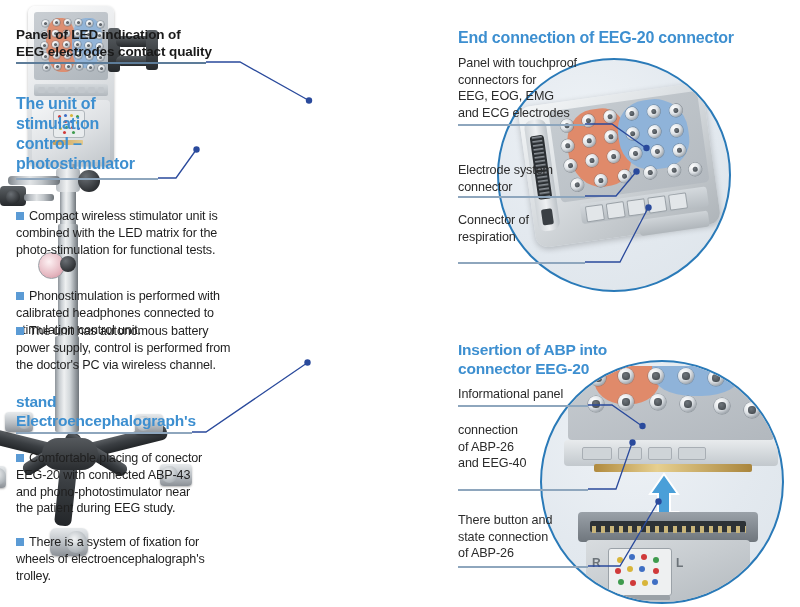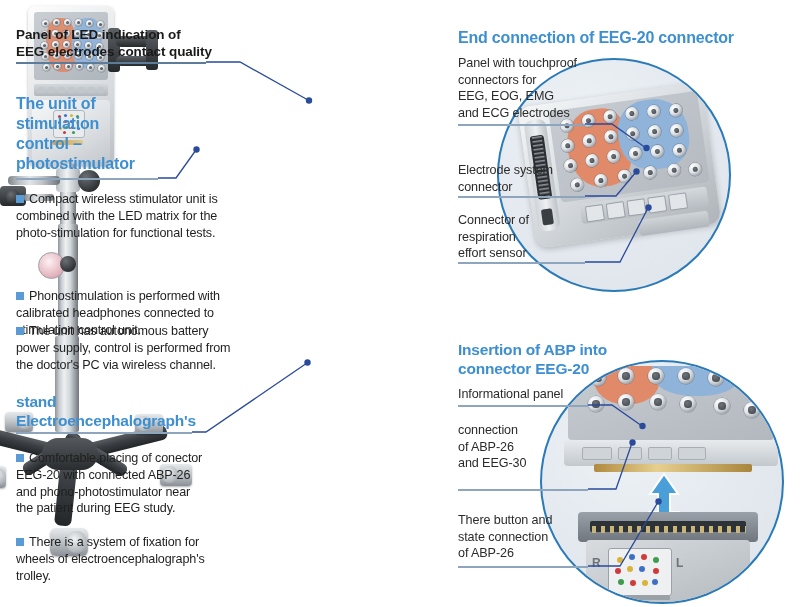--- a/index.html
+++ b/index.html
@@ -311,40 +311,40 @@
 <div class="abs rule-dark" style="left:16px;top:62px;width:190px;"></div>
 
 <div class="abs" style="left:16px;top:94px;width:160px;">
   <div class="head-blue">The unit of</div>
   <div class="head-blue">stimulation</div>
   <div class="head-blue">control –</div>
   <div class="head-blue">photostimulator</div>
 </div>
 <div class="abs rule" style="left:16px;top:178px;width:142px;"></div>
 
-<div class="abs body-txt" style="left:16px;top:191px;width:218px;">
+<div class="abs body-txt" style="left:16px;top:208px;width:218px;">
   <span class="bullet-sq"></span><span>Compact wireless stimulator unit is combined with the LED matrix for the photo-stimulation for functional tests.</span>
 </div>
 
 <div class="abs body-txt" style="left:16px;top:288px;width:218px;">
   <span class="bullet-sq"></span><span>Phonostimulation is performed with calibrated headphones connected to stimulation control unit.</span>
 </div>
 
 <div class="abs body-txt" style="left:16px;top:323px;width:218px;">
   <span class="bullet-sq"></span><span>The unit has autonomous battery power supply, control is performed from the doctor's PC via wireless channel.</span>
 </div>
 
 <div class="abs" style="left:16px;top:392px;width:200px;">
   <div class="head-blue small">stand</div>
   <div class="head-blue small">Electroencephalograph's</div>
 </div>
 <div class="abs rule" style="left:16px;top:432px;width:176px;"></div>
 
 <div class="abs body-txt" style="left:16px;top:450px;width:190px;">
-  <span class="bullet-sq"></span><span>Comfortable placing of conector EEG-20 with connected ABP-26 and phono-photostimulator near the patient during EEG study.</span>
+  <span class="bullet-sq"></span><span>Comfortable placing of conector EEG-20 with connected ABP-43 and phono-photostimulator near the patient during EEG study.</span>
 </div>
 
 <div class="abs body-txt" style="left:16px;top:534px;width:190px;">
   <span class="bullet-sq"></span><span>There is a system of fixation for wheels of electroencephalograph's trolley.</span>
 </div>
 
 <svg class="abs" style="left:0;top:0;" width="460" height="607">
 
   <path class="leader" d="M206,62 L240,62 L308,100"></path>
   <circle class="leader-dot" cx="309" cy="100.5" r="3.2"></circle>
@@ -480,21 +480,20 @@
 
 <div class="abs label-txt" style="left:458px;top:162px;width:130px;">
   <div>Electrode system</div>
   <div>connector</div>
 </div>
 <div class="abs rule" style="left:458px;top:196px;width:127px;"></div>
 
 <div class="abs label-txt" style="left:458px;top:212px;width:130px;">
   <div>Connector of</div>
   <div>respiration</div>
-  <div>effort sensor</div>
 </div>
 <div class="abs rule" style="left:458px;top:262px;width:127px;"></div>
 
 <svg class="abs" style="left:440px;top:0;" width="360" height="300">
   <path class="leader" d="M145,124 L172,124 L206,148"></path>
   <circle class="leader-dot" cx="206.5" cy="148" r="3.2"></circle>
   <path class="leader" d="M145,196 L176,196 L196,172"></path>
   <circle class="leader-dot" cx="196.5" cy="171.5" r="3.2"></circle>
   <path class="leader" d="M145,262 L180,262 L208,208"></path>
   <circle class="leader-dot" cx="208.5" cy="207.5" r="3.2"></circle>
@@ -593,21 +592,21 @@
 </div>
 
 <div class="abs label-txt" style="left:458px;top:386px;width:140px;">
   <div>Informational panel</div>
 </div>
 <div class="abs rule" style="left:458px;top:405px;width:130px;"></div>
 
 <div class="abs label-txt" style="left:458px;top:422px;width:120px;">
   <div>connection</div>
   <div>of ABP-26</div>
-  <div>and EEG-30</div>
+  <div>and EEG-40</div>
 </div>
 <div class="abs rule" style="left:458px;top:489px;width:130px;"></div>
 
 <div class="abs label-txt" style="left:458px;top:512px;width:140px;">
   <div>There button and</div>
   <div>state connection</div>
   <div>of ABP-26</div>
 </div>
 <div class="abs rule" style="left:458px;top:566px;width:130px;"></div>
 

